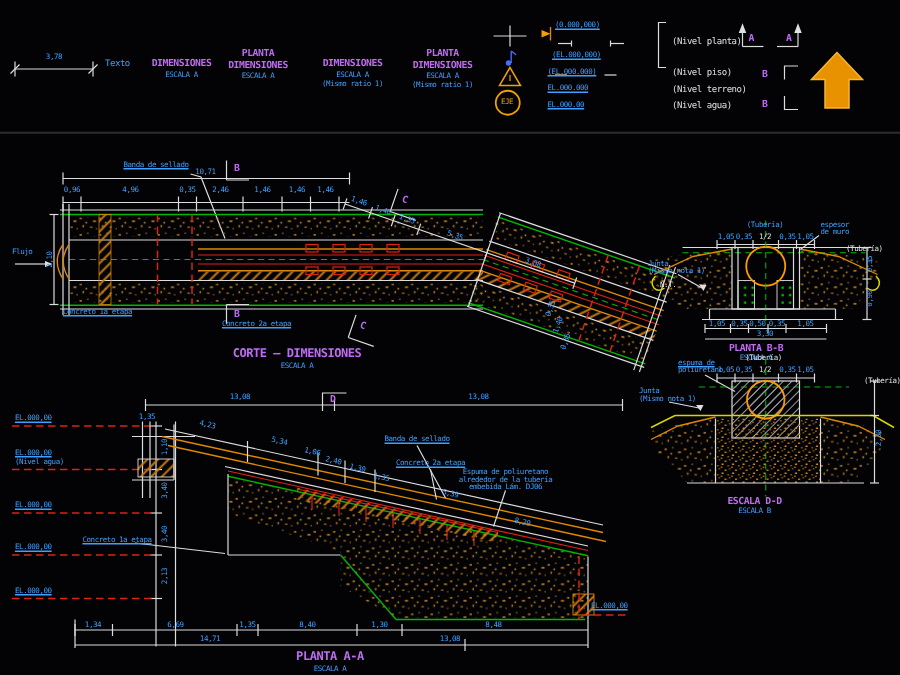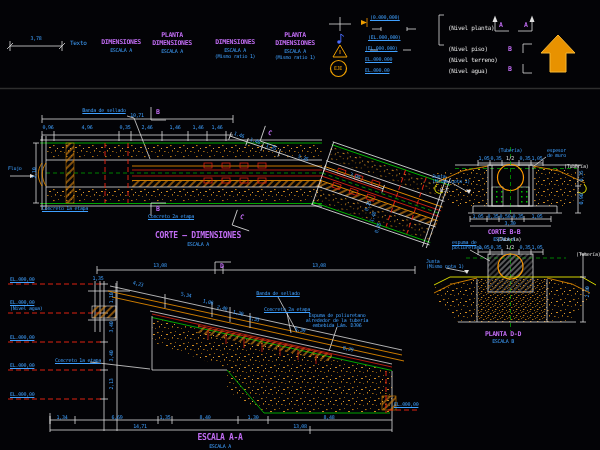--- a/index.html
+++ b/index.html
@@ -415,21 +415,21 @@
 <div class="t cy f4 ul c" style="left:78px;top:358px">Concreto 1a etapa</div>
 <div class="t cy f4 ul" style="left:394px;top:402px">EL.000,00</div>
 <div class="t cy f4 c" style="left:62px;top:415px">1,34</div>
 <div class="t cy f4 c" style="left:117px;top:415px">6,69</div>
 <div class="t cy f4 c" style="left:165px;top:415px">1,35</div>
 <div class="t cy f4 c" style="left:205px;top:415px">8,40</div>
 <div class="t cy f4 c" style="left:253px;top:415px">1,30</div>
 <div class="t cy f4 c" style="left:329px;top:415px">8,48</div>
 <div class="t cy f4 c" style="left:140px;top:424px">14,71</div>
 <div class="t cy f4 c" style="left:300px;top:424px">13,08</div>
-<div class="t mg f7 c" style="left:220px;top:434px">ESCALA A-A</div>
+<div class="t mg f7 c" style="left:220px;top:434px">PLANTA A-A</div>
 <div class="t cy f4 c" style="left:220px;top:444px">ESCALA A</div>
 
 <div class="t cy f4 c" style="left:510px;top:148px">(Tubería)</div>
 <div class="t wh f4 c" style="left:510px;top:156px">1/2</div>
 <div class="t cy f4 c" style="left:484px;top:156px">1,05</div>
 <div class="t cy f4 c" style="left:496px;top:156px">0,35</div>
 <div class="t cy f4 c" style="left:525px;top:156px">0,35</div>
 <div class="t cy f4 c" style="left:537px;top:156px">1,05</div>
 <div class="t cy f4" style="left:547px;top:148px">espesor</div>
 <div class="t cy f4" style="left:547px;top:153px">de muro</div>
@@ -438,31 +438,31 @@
 <div class="t wh f4" style="left:440px;top:188px">N.T.</div>
 <div class="t wh f4" style="left:564px;top:164px">(Tubería)</div>
 <div class="t cy f4" style="left:581px;top:176px;transform:translate(-50%,-50%) rotate(-90deg)">0,35</div>
 <div class="t cy f4" style="left:581px;top:199px;transform:translate(-50%,-50%) rotate(-90deg)">0,90</div>
 <div class="t cy f4 c" style="left:478px;top:214px">1,05</div>
 <div class="t cy f4 c" style="left:493px;top:214px">0,35</div>
 <div class="t cy f4 c" style="left:505px;top:214px">0,50</div>
 <div class="t cy f4 c" style="left:518px;top:214px">0,35</div>
 <div class="t cy f4 c" style="left:537px;top:214px">1,05</div>
 <div class="t cy f4 c" style="left:510px;top:221px">3,30</div>
-<div class="t mg f6 c" style="left:504px;top:229px">CORTE B-B</div>
+<div class="t mg f6 c" style="left:504px;top:229px">PLANTA B-B</div>
 <div class="t cy f4 c" style="left:504px;top:237px">ESCALA A</div>
 
 <div class="t wh f4 c" style="left:509px;top:237px">(Tubería)</div>
 <div class="t cy f4 ul" style="left:452px;top:240px">espuma de</div>
 <div class="t cy f4" style="left:452px;top:245px">poliuretano</div>
 <div class="t cy f4 c" style="left:484px;top:245px">1,05</div>
 <div class="t cy f4 c" style="left:496px;top:245px">0,35</div>
 <div class="t wh f4 c" style="left:510px;top:245px">1/2</div>
 <div class="t cy f4 c" style="left:525px;top:245px">0,35</div>
 <div class="t cy f4 c" style="left:537px;top:245px">1,05</div>
 <div class="t cy f4" style="left:426px;top:259px">Junta</div>
 <div class="t cy f4" style="left:426px;top:264px">(Mismo nota 1)</div>
 <div class="t wh f4" style="left:576px;top:252px">(Tubería)</div>
 <div class="t cy f4" style="left:587px;top:292px;transform:translate(-50%,-50%) rotate(-90deg)">2,30</div>
-<div class="t mg f6 c" style="left:503px;top:331px">PLANTA D-D</div>
+<div class="t mg f6 c" style="left:503px;top:331px">ESCALA D-D</div>
 <div class="t cy f4 c" style="left:503px;top:339px">ESCALA B</div>
 
 </div>
 
 </body></html>

